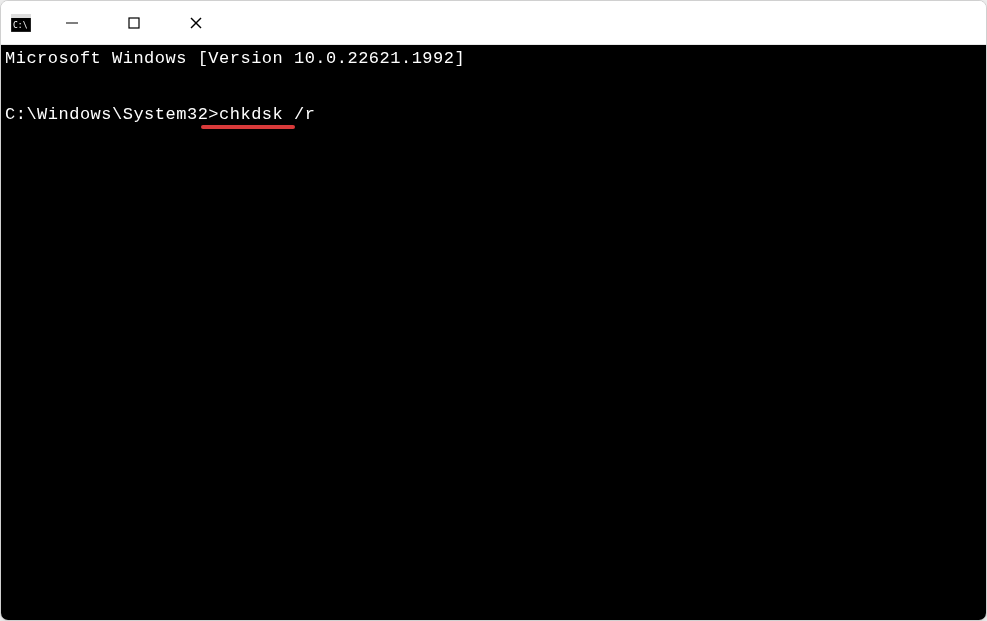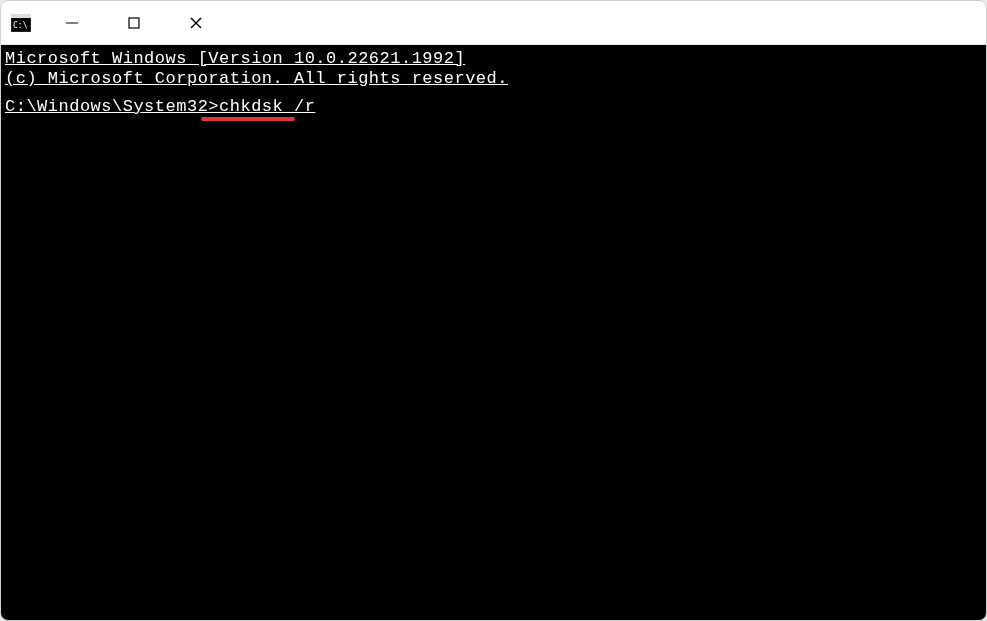--- a/index.html
+++ b/index.html
@@ -73,34 +73,33 @@
       flex: 1;
       background: #000000;
       padding: 4px 4px;
       font-family: "Consolas", "Courier New", monospace;
       font-size: 17px;
       line-height: 20px;
       color: #ffffff;
       overflow: hidden;
       position: relative;
       letter-spacing: 0.5px;
-      text-decoration: underline;
     }
     .terminal-line {
       white-space: pre;
     }
     .underline-annotation {
       position: absolute;
       height: 4px;
       background: #d93a3a;
       border-radius: 2px;
     }
     .terminal-prompt-line {
       position: relative;
-      margin-top: 8px;
+      margin-top: 36px;
     }
   </style>
 </head>
 <body>
 
 <div class="window">
   <div class="titlebar">
     <div class="titlebar-icon">
       <svg viewBox="0 0 20 18">
         <rect x="0" y="0" width="20" height="18" fill="#000000" stroke="#888" stroke-width="0.5"></rect>
@@ -122,19 +121,18 @@
       <button class="titlebar-btn close">
         <svg viewBox="0 0 14 14">
           <line x1="2" y1="2" x2="12" y2="12" stroke="#000000" stroke-width="1.4"></line>
           <line x1="12" y1="2" x2="2" y2="12" stroke="#000000" stroke-width="1.4"></line>
         </svg>
       </button>
     </div>
   </div>
   <div class="terminal">
     <div class="terminal-line">Microsoft Windows [Version 10.0.22621.1992]</div>
-    <div class="terminal-line">(c) Microsoft Corporation. All rights reserved.</div>
     <div class="terminal-prompt-line">
       <span class="terminal-line">C:\Windows\System32&gt;</span><span class="terminal-line">chkdsk /r</span>
       <div class="underline-annotation" style="left:196px; top:20px; width:94px;"></div>
     </div>
   </div>
 </div>
 
 </body></html>

